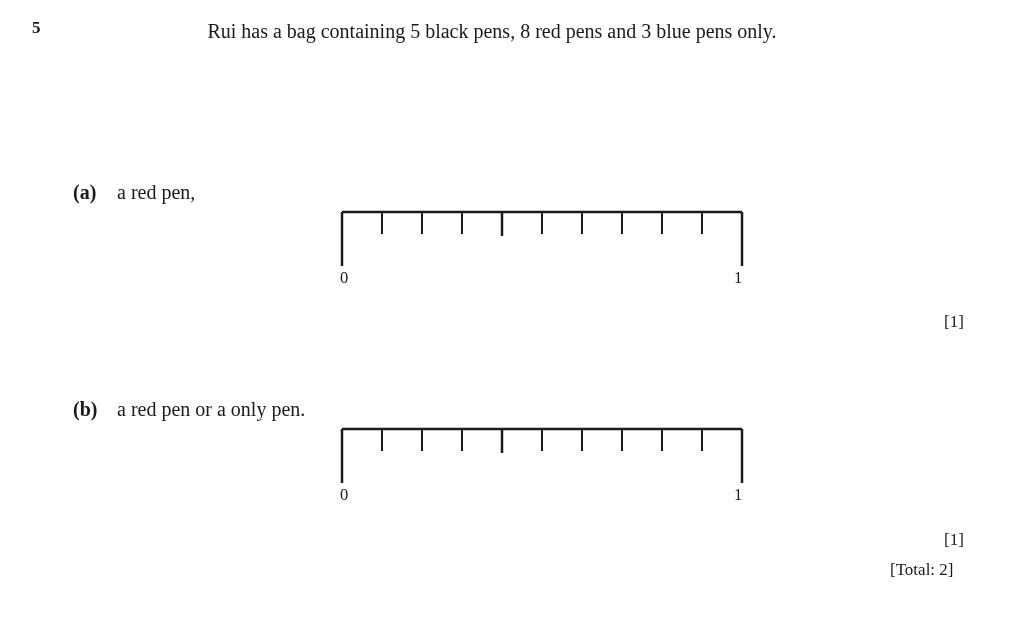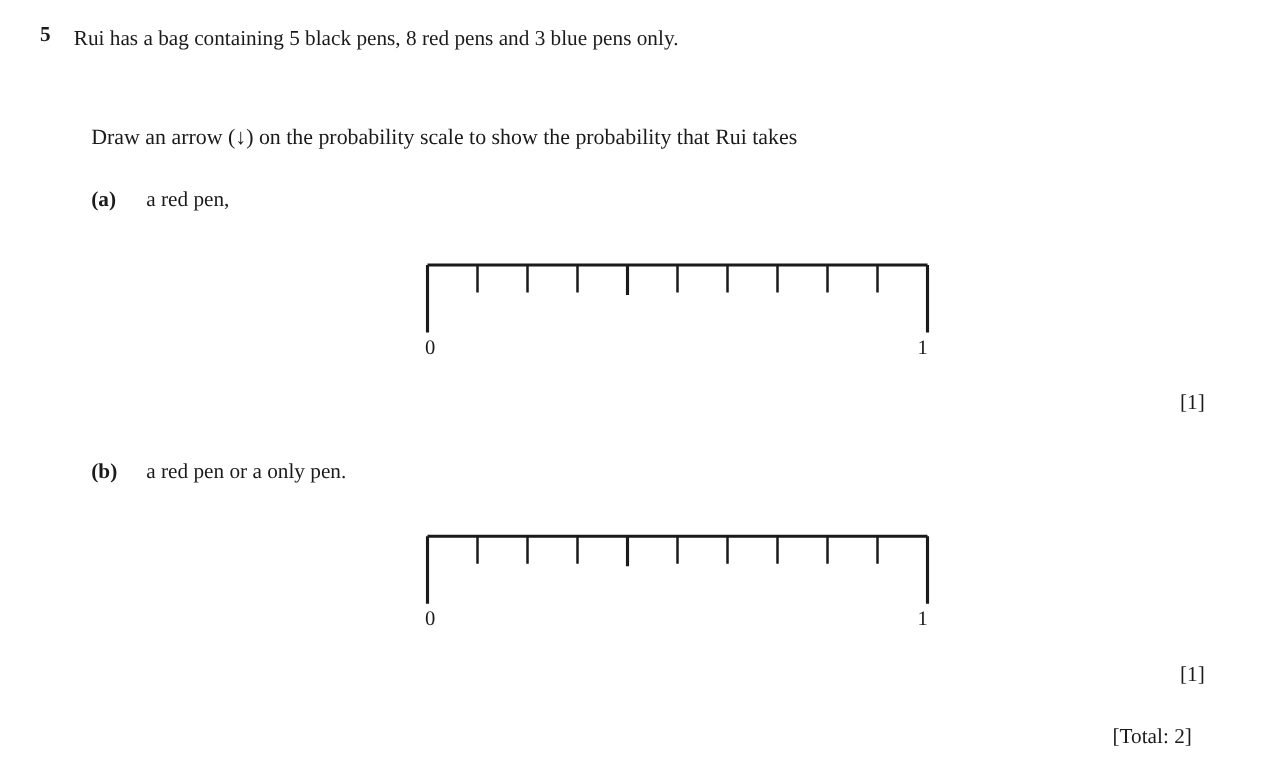--- a/index.html
+++ b/index.html
@@ -21,42 +21,44 @@
   }
   .q-number {
     position: absolute;
     left: 32px;
     top: 18px;
     font-weight: bold;
     font-size: 17px;
   }
   .stem {
     position: absolute;
-    left: 59px;
+    left: 77px;
     top: 18px;
-    font-size: 17px;
+    font-size: 20px;
     line-height: 26px;
     width: 830px;
+    text-align: center;
   }
   .stem-line {
     display: block;
     white-space: nowrap;
   }
   .instruction {
     position: absolute;
     left: 73px;
     top: 96px;
     font-size: 17.5px;
     line-height: 26px;
     white-space: nowrap;
   }
   .part {
     position: absolute;
-    font-size: 17px;
+    font-size: 20px;
     line-height: 26px;
+    margin-top: 32px;
   }
   .part .label {
     font-weight: bold;
     display: inline-block;
     width: 44px;
   }
   .part-a { left: 73px; top: 147px; }
   .part-b { left: 73px; top: 364px; }
 
   .scale {
@@ -77,34 +79,33 @@
   }
   .scale .endlabel.left  { left: 0px;  top: 58px; }
   .scale .endlabel.right { left: 394px; top: 58px; }
 
   .marks {
     position: absolute;
     font-size: 17px;
   }
   .marks-a { left: 944px; top: 312px; }
   .marks-b { left: 944px; top: 530px; }
-  .total  { position: absolute; left: 890px; top: 579px; font-size: 17px; }
+  .total  { position: absolute; left: 890px; top: 560px; font-size: 17px; }
 </style>
 </head>
 <body>
 
 <div class="page">
 
   <div class="q-number">5</div>
 
   <div class="stem">
     <span class="stem-line">Rui has a bag containing 5 black pens, 8 red pens and 3 blue pens only.</span>
   </div>
 
-  <div class="instruction">Draw an arrow (↓) on the probability scale to show the probability that Rui takes</div>
 
   <div class="part part-a">
     <span class="label">(a)</span><span>a red pen,</span>
   </div>
 
   <div class="scale scale-a">
     <svg width="404" height="60" viewBox="0 0 404 60">
       <line x1="2" y1="2" x2="402" y2="2" stroke="#1a1a1a" stroke-width="2.5"></line>
       <line x1="2" y1="2" x2="2" y2="56" stroke="#1a1a1a" stroke-width="2.5"></line>
       <line x1="402" y1="2" x2="402" y2="56" stroke="#1a1a1a" stroke-width="2.5"></line>

